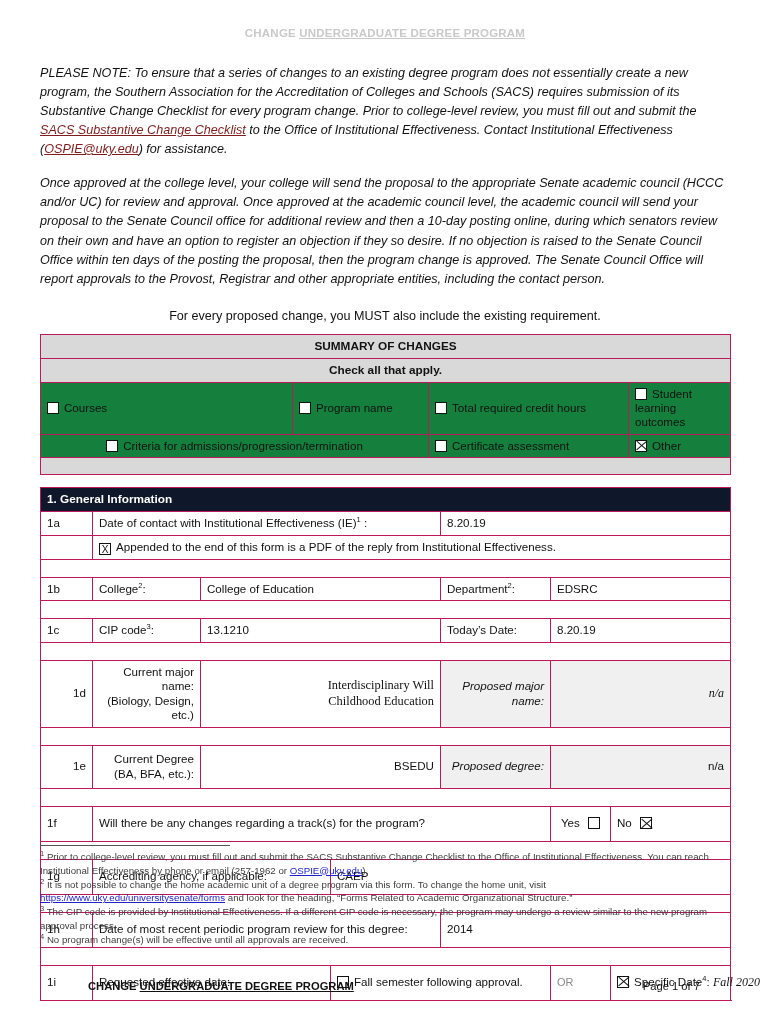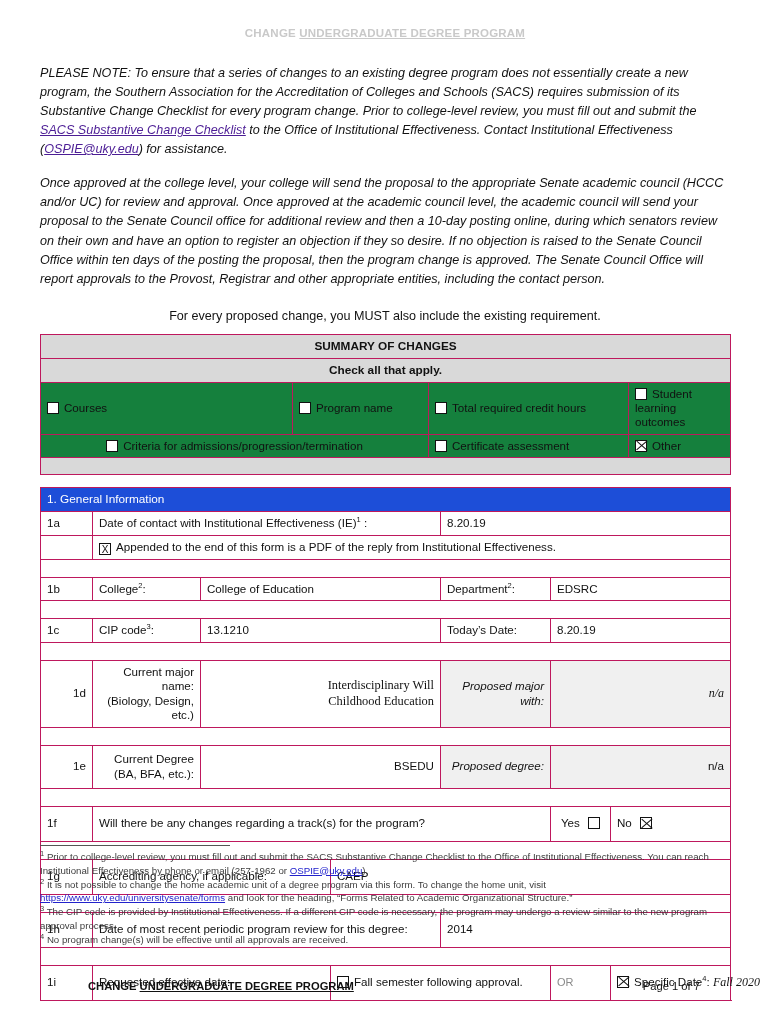--- a/index.html
+++ b/index.html
@@ -39,21 +39,21 @@
     margin-top: 24px;
     font-size: 12.6px;
     font-style: italic;
     line-height: 1.52;
     color: #121212;
     text-align: left;
   }
   .intro p { margin: 0 0 15px 0; }
   .intro p:last-child { margin-bottom: 0; }
   a.link {
-    color: #4c1d95;
+    color: #7f1d1d;
     text-decoration: underline;
     font-style: italic;
   }
 
   .must-line {
     margin-top: 20px;
     text-align: center;
     font-size: 12.6px;
     color: #121212;
     font-style: normal;
@@ -114,23 +114,23 @@
     text-align: center;
     font-size: 10px;
     line-height: 11px;
     font-weight: normal;
     font-family: "Liberation Sans", sans-serif;
   }
 
   
   .gi-wrap { margin-top: 12px; }
   .section-bar td {
-    background: #1d4ed8;
+    background: #0f172a;
     color: #ffffff;
-    font-weight: normal;
+    font-weight: bold;
     font-size: 11.8px;
     padding: 3px 6px;
     border: 1px solid #000;
   }
   .gap-row td {
     height: 9px;
     padding: 0;
     border-left: 1px solid #a6a6a6;
     border-right: 1px solid #a6a6a6;
     border-top: 1px solid #a6a6a6;
@@ -307,21 +307,21 @@
       <tr class="taller">
         <td>1d</td>
         <td>
           <span>Current major name:</span><br>
           <span>(Biology, Design, etc.)</span>
         </td>
         <td colspan="2" class="serif">
           <span>Interdisciplinary Will</span><br>
           <span>Childhood Education</span>
         </td>
-        <td class="shaded lbl-ital">Proposed major with:</td>
+        <td class="shaded lbl-ital">Proposed major name:</td>
         <td colspan="2" class="shaded serif-ital">n/a</td>
       </tr>
       <tr class="gap-row">
             <td colspan="7"></td>
           </tr>
 
       <tr class="taller">
         <td>1e</td>
         <td>
           <span>Current Degree</span><br>

